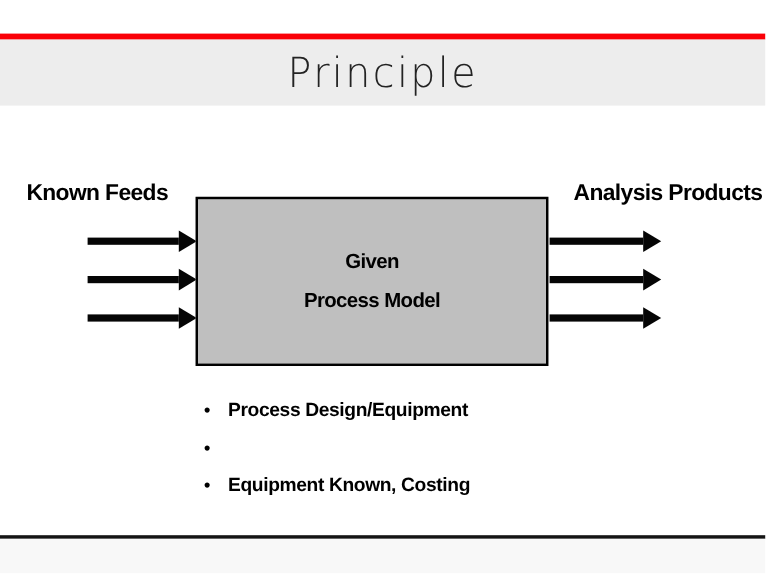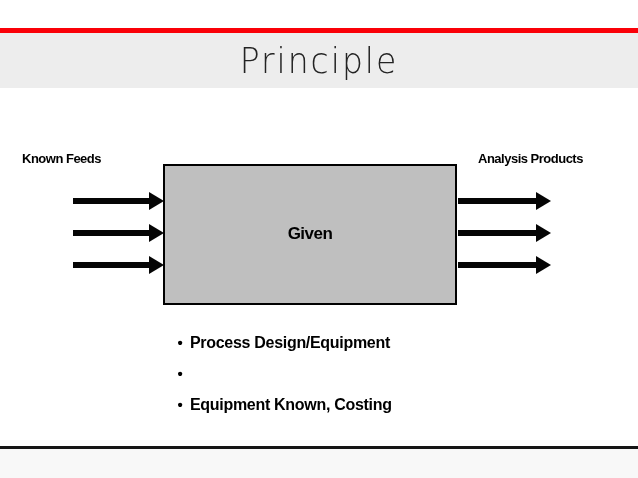--- a/index.html
+++ b/index.html
@@ -4,21 +4,20 @@
 <style>
   * { margin: 0; padding: 0; box-sizing: border-box; }
   html, body { background: #ffffff; }
   .slide {
     position: relative;
     width: 638px;
     height: 478px;
     background: #ffffff;
     overflow: hidden;
     font-family: "Liberation Sans", sans-serif;
-    text-align: center;
   }
 
   
   .top-rule {
     position: absolute;
     left: 0; top: 28px;
     width: 100%; height: 5px;
     background: #fa0008;
   }
 
@@ -38,21 +37,21 @@
     font-size: 33px;
     letter-spacing: 2px;
     color: #232323;
     transform: scaleY(1.05);
   }
 
   
   .stream-label {
     position: absolute;
     font-weight: bold;
-    font-size: 13px;
+    font-size: 19px;
     letter-spacing: -0.5px;
     color: #000;
     white-space: nowrap;
   }
   .label-left  { left: 22px;  top: 151px; }
   .label-right { left: 478px; top: 151px; }
 
   
   .process-box {
     position: absolute;
@@ -157,20 +156,21 @@
     <div class="shaft"></div>
     <div class="head"></div>
   </div>
   <div class="arrow arrow-in arrow-row3">
     <div class="shaft"></div>
     <div class="head"></div>
   </div>
 
   <div class="process-box">
     <span class="box-line">Given</span>
+    <span class="box-line">Process Model</span>
   </div>
 
   <div class="arrow arrow-out arrow-row1">
     <div class="shaft"></div>
     <div class="head"></div>
   </div>
   <div class="arrow arrow-out arrow-row2">
     <div class="shaft"></div>
     <div class="head"></div>
   </div>

